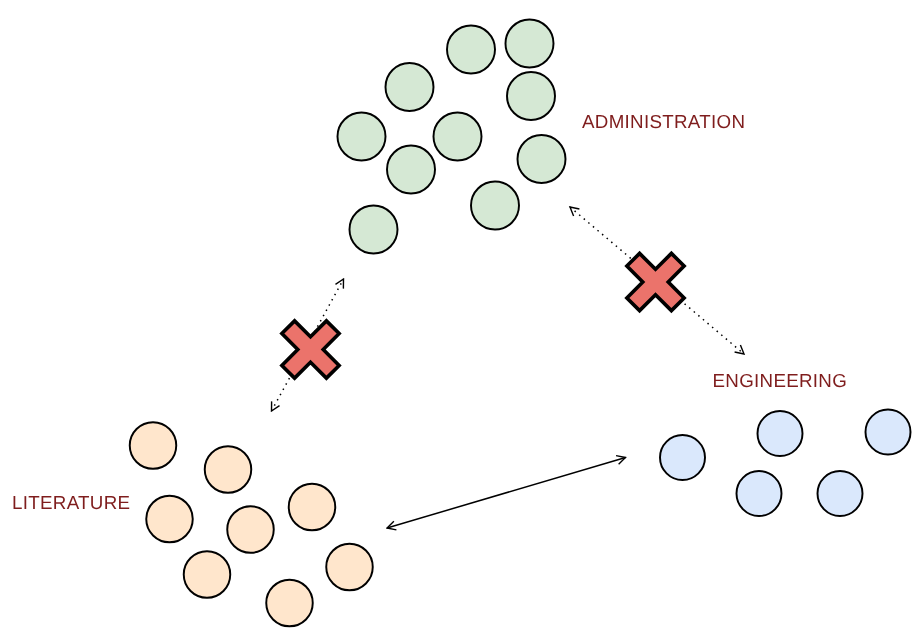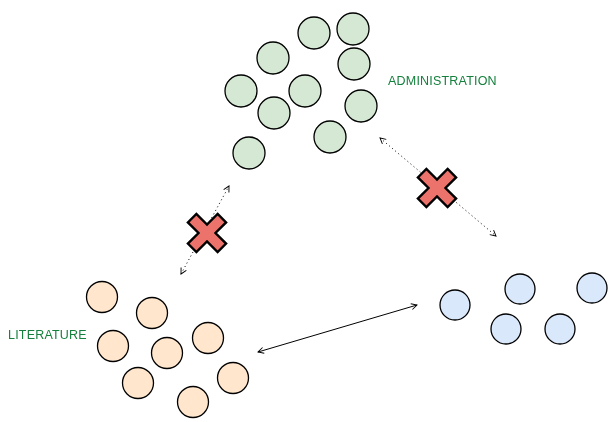--- a/index.html
+++ b/index.html
@@ -17,21 +17,21 @@
   }
   .canvas > svg {
     position: absolute;
     left: 0;
     top: 0;
   }
   .cluster-label {
     position: absolute;
     font-size: 12.5px;
     line-height: 13px;
-    color: #15803d;
+    color: #7f1d1d;
     white-space: nowrap;
     letter-spacing: 0.2px;
   }
   .label-administration { left: 388px; top: 75px; }
   .label-literature     { left: 8px;   top: 329px; }
   .label-engineering    { left: 475px; top: 248px; }
 </style>
 </head>
 <body>
 
@@ -72,13 +72,14 @@
       <circle cx="520" cy="289" r="15" fill="#dae8fc" stroke="#000000" stroke-width="1.3"></circle>
       <circle cx="592" cy="288" r="15" fill="#dae8fc" stroke="#000000" stroke-width="1.3"></circle>
       <circle cx="506" cy="329" r="15" fill="#dae8fc" stroke="#000000" stroke-width="1.3"></circle>
       <circle cx="560" cy="329" r="15" fill="#dae8fc" stroke="#000000" stroke-width="1.3"></circle>
     </svg>
 
   <div class="cluster-label label-administration">ADMINISTRATION</div>
 
   <div class="cluster-label label-literature">LITERATURE</div>
 
+  <div class="cluster-label label-engineering">ENGINEERING</div>
 </div>
 
 </body></html>

